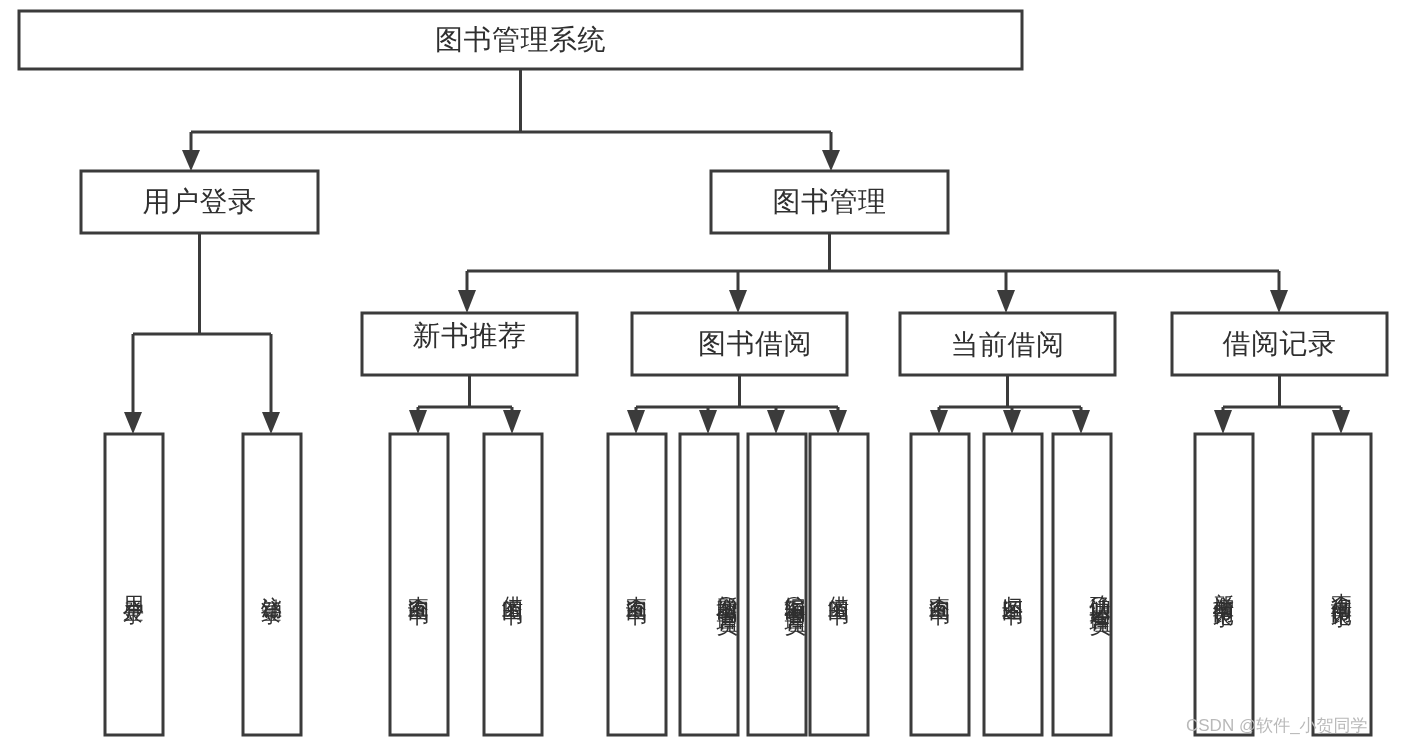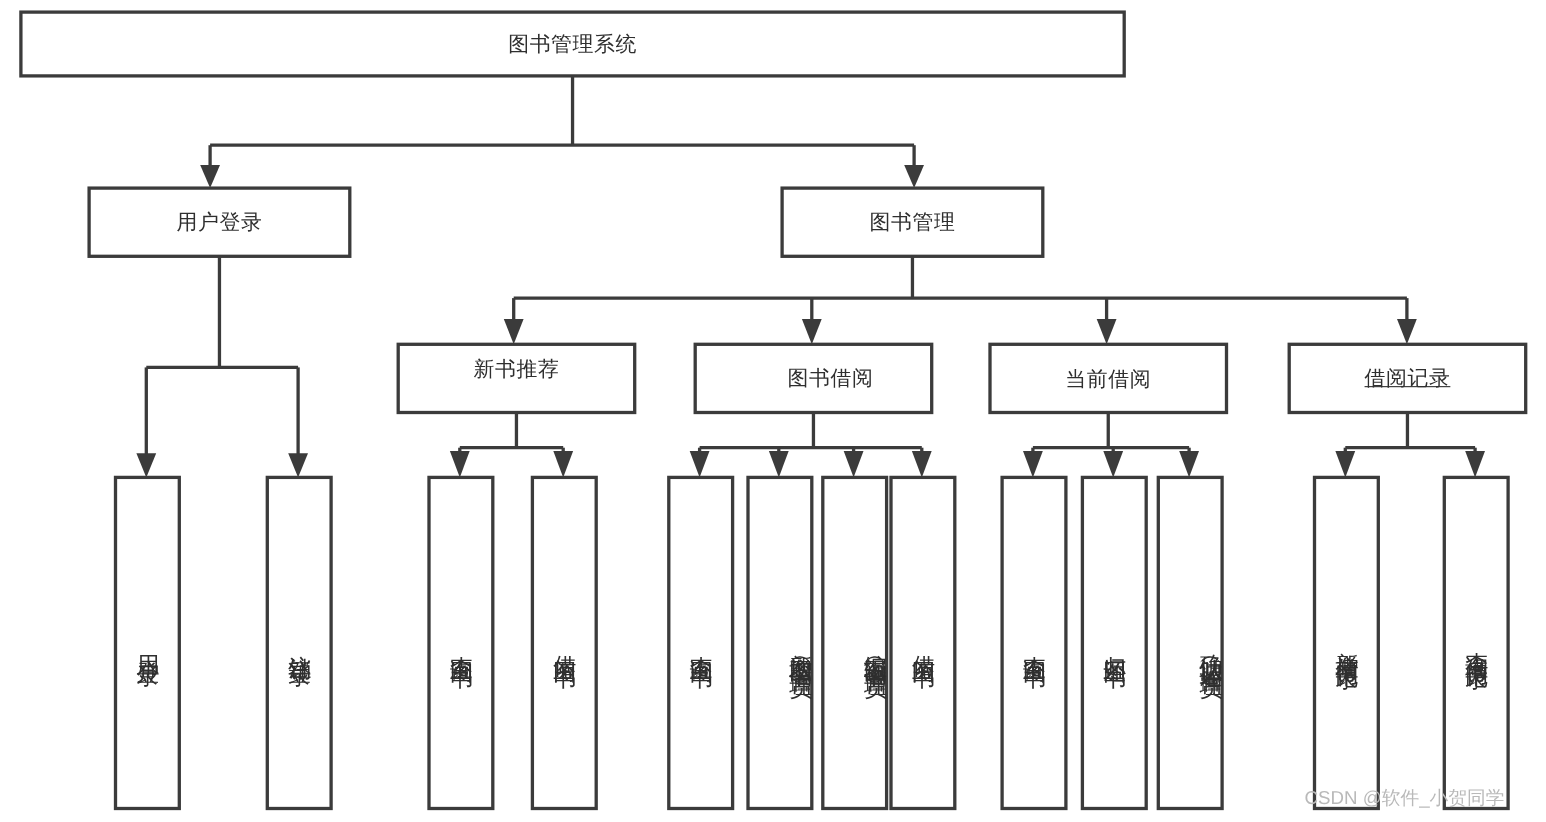--- a/index.html
+++ b/index.html
@@ -39,21 +39,21 @@
   .arrow-head {
     fill: #3b3b3b;
     stroke: none;
   }
   .node-label-h {
     position: absolute;
     display: flex;
     align-items: center;
     justify-content: center;
     color: #2f2f2f;
-    font-size: 19px;
+    font-size: 28px;
     letter-spacing: 0.5px;
     white-space: nowrap;
     pointer-events: none;
   }
   .node-label-v {
     position: absolute;
     display: flex;
     align-items: center;
     justify-content: center;
     color: #2f2f2f;
@@ -172,21 +172,21 @@
   </svg>
 
   <div class="node-label-h" style="left:19px; top:11px; width:1003px; height:58px;">图书管理系统</div>
 
   <div class="node-label-h" style="left:81px; top:171px; width:237px; height:62px;">用户登录</div>
   <div class="node-label-h" style="left:711px; top:171px; width:237px; height:62px;border-radius:28px;">图书管理</div>
 
   <div class="node-label-h" style="left:362px; top:313px; width:215px; height:46px;">新书推荐</div>
   <div class="node-label-h" style="left:632px; top:313px; width:246px; height:62px;">图书借阅</div>
   <div class="node-label-h" style="left:900px; top:313px; width:215px; height:64px;">当前借阅</div>
-  <div class="node-label-h" style="left:1172px; top:313px; width:215px; height:62px;text-decoration:underline;">借阅记录</div>
+  <div class="node-label-h" style="left:1172px; top:313px; width:215px; height:62px;">借阅记录</div>
 
   <div class="node-label-v" style="left:105px; top:434px; width:58px; height:301px;">用户登录</div>
   <div class="node-label-v" style="left:243px; top:434px; width:58px; height:301px;">注销登录</div>
 
   <div class="node-label-v" style="left:390px; top:434px; width:58px; height:301px;">查询图书</div>
   <div class="node-label-v" style="left:484px; top:434px; width:58px; height:301px;">借阅图书</div>
 
   <div class="node-label-v" style="left:608px; top:434px; width:58px; height:301px;">查询图书</div>
   <div class="node-label-v" style="left:680px; top:434px; width:58px; height:301px; align-items:flex-start; padding-top:14px; box-sizing:border-box;">新增图书（管理员）</div>
   <div class="node-label-v" style="left:748px; top:434px; width:58px; height:301px; align-items:flex-start; padding-top:14px; box-sizing:border-box;">编辑图书（管理员）</div>

